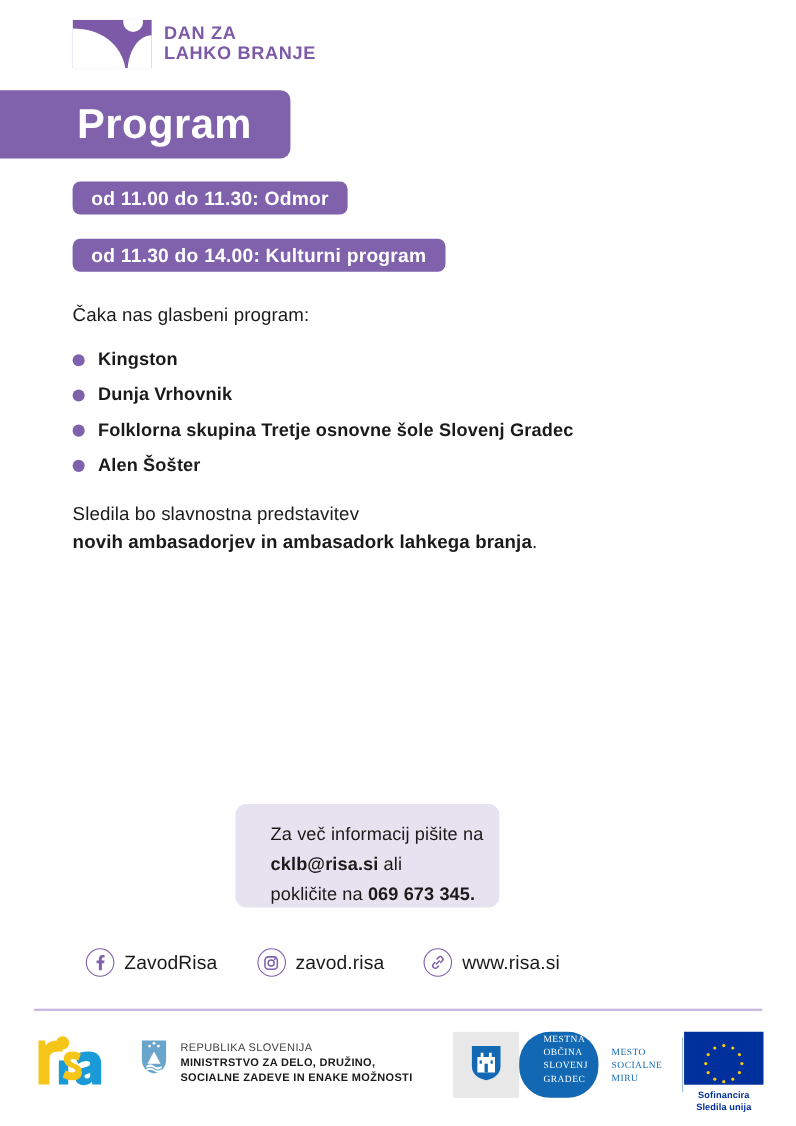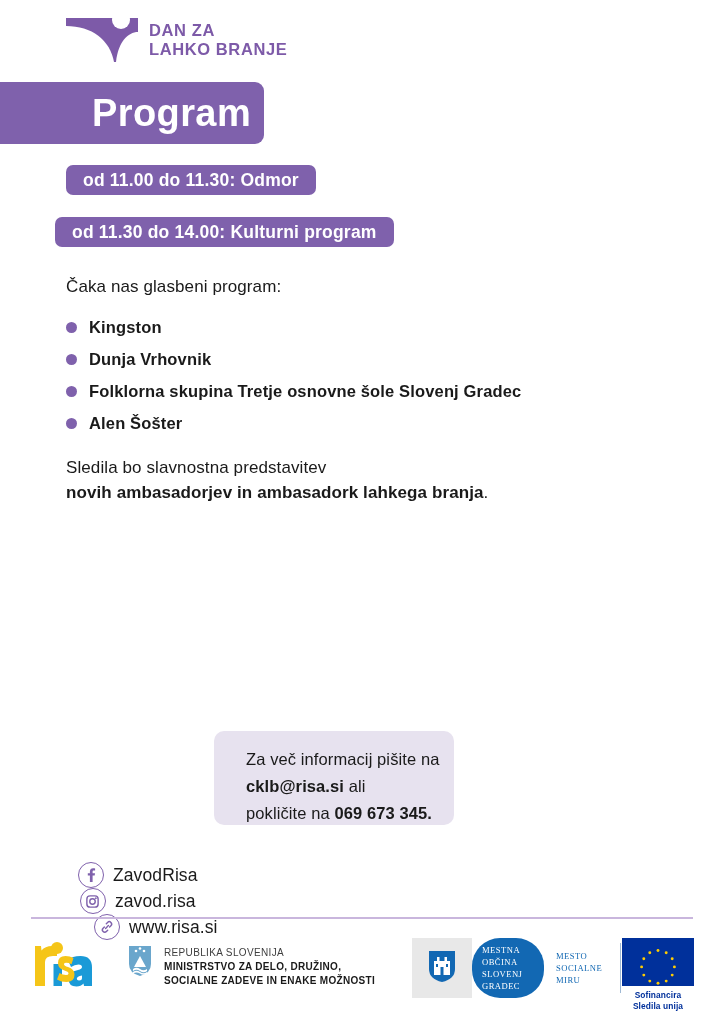--- a/index.html
+++ b/index.html
@@ -58,39 +58,39 @@
     background: #7f61ac;
     border-radius: 0 9px 9px 0;
     display: flex;
     align-items: center;
   }
   .program-banner .title {
     color: #ffffff;
     font-size: 38px;
     font-weight: bold;
     letter-spacing: 0.4px;
-    margin-left: 92px;
+    margin-left: 70px;
     line-height: 1;
   }
 
   
   .chip {
     position: absolute;
     background: #7f61ac;
     border-radius: 7px;
     color: #ffffff;
     font-size: 17.5px;
     font-weight: bold;
     letter-spacing: 0.2px;
     display: flex;
     align-items: center;
     white-space: nowrap;
   }
   .chip-1 { left: 66px; top: 165px; height: 30px; padding: 0 17px; }
-  .chip-2 { left: 55px; top: 217px; height: 30px; padding: 4px 17px; }
+  .chip-2 { left: 66px; top: 217px; height: 30px; padding: 4px 17px; }
 
   
   .intro {
     position: absolute;
     left: 66px;
     top: 277px;
     font-size: 17px;
     color: #1a1a1a;
     letter-spacing: 0.1px;
   }
@@ -149,21 +149,20 @@
   }
   .contact-box b { font-weight: bold; }
 
   
   .social-row {
     position: absolute;
     left: 78px;
     top: 862px;
     display: flex;
     align-items: center;
-    flex-direction: column;
   }
   .social-item {
     display: flex;
     align-items: center;
     margin-right: 36px;
   }
   .social-item:last-child { margin-right: 0; }
   .social-ic {
     width: 26px;
     height: 26px;
@@ -210,21 +209,21 @@
   .ministry-text .l1 {
     font-size: 10px; letter-spacing: 0.35px; color: #3e3e3e; line-height: 1.38;
   }
   .ministry-text .l2, .ministry-text .l3 {
     font-size: 10px; font-weight: bold; letter-spacing: 0.3px; color: #1a1a1a; line-height: 1.38;
   }
 
   .sg-block { position: absolute; left: 412px; top: 4px; display: flex; align-items: center; }
   .sg-card { width: 132px; height: 60px; display: flex; }
   .sg-left { width: 60px; height: 60px; background: #e8e8e8; display: flex; align-items: center; justify-content: center; }
-  .sg-right { width: 72px; height: 60px; background: #1268b3; display: flex; align-items: center; padding-left: 10px; border-radius: 28px; }
+  .sg-right { width: 72px; height: 60px; background: #1268b3; display: flex; align-items: flex-start; padding-left: 22px; border-radius: 28px; }
   .sg-right div { color: #ffffff; font-family: "Liberation Serif", serif; font-size: 8.6px; line-height: 1.42; letter-spacing: 0.45px; }
   .sg-motto { margin-left: 12px; font-family: "Liberation Serif", serif; font-size: 8.6px; line-height: 1.42; letter-spacing: 0.45px; color: #1268b3; }
   .sg-rule { width: 1.2px; height: 50px; background: #9fb9d4; margin-left: 18px; }
 
   .eu-block { position: absolute; left: 622px; top: 4px; text-align: center; width: 72px; }
   .eu-flag { width: 72px; height: 48px; background: #00309b; display: block; }
   .eu-text { margin-top: 4px; font-size: 8.4px; font-weight: bold; line-height: 1.35; color: #00309b; letter-spacing: 0.1px; }
 </style>
 </head>
 <body>

